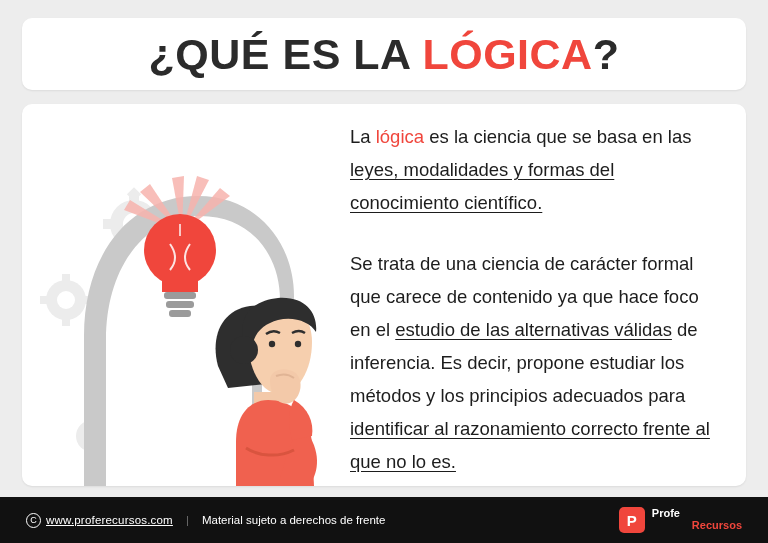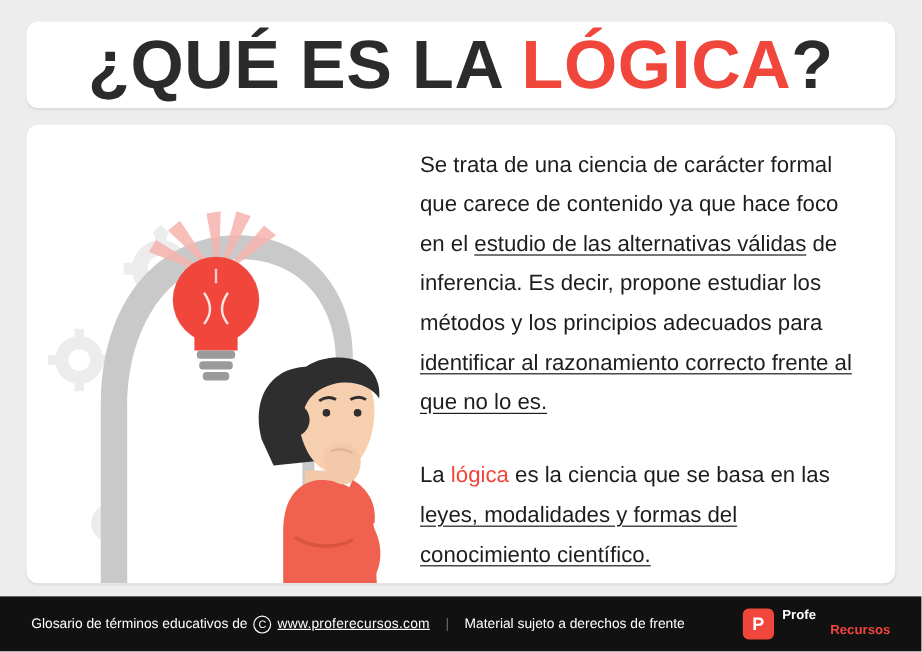--- a/index.html
+++ b/index.html
@@ -28,21 +28,21 @@
     position: relative;
     background: #ffffff;
     border-radius: 10px;
     height: 72px;
     display: flex;
     align-items: center;
     justify-content: center;
     box-shadow: 0 1px 2px rgba(0,0,0,0.08);
   }
   .title-text {
-    font-size: 57px;
+    font-size: 43px;
     font-weight: bold;
     color: #2b2b2b;
     letter-spacing: 0.5px;
     white-space: nowrap;
   }
   .title-text .accent {
     color: #f0463c;
   }
 
   
@@ -260,29 +260,28 @@
           <path d="M248 276 C248 266 262 262 272 268 C282 274 280 292 270 298
                    C258 304 248 292 248 276 Z" fill="#f3c9a9"></path>
           <path d="M254 272 q10 -4 18 2" stroke="#e0b495" stroke-width="2" fill="none"></path>
 
           <path d="M272 296 C286 304 292 318 290 332 L270 336 C266 320 266 306 272 296 Z" fill="#f0614f"></path>
         </g>
       </svg>
     </div>
 
     <div class="text-col">
+      <p class="para"><span>La </span><span class="red">lógica</span><span> es la ciencia que se basa en las </span><span class="u">leyes, modalidades y formas del conocimiento científico.</span></p>
+
       <p class="para"><span>Se trata de una ciencia de carácter formal que carece de contenido ya que hace foco en el </span><span class="u">estudio de las alternativas válidas</span><span> de inferencia. Es decir, propone estudiar los métodos y los principios adecuados para </span><span class="u">identificar al razonamiento correcto frente al que no lo es.</span></p>
-
-      <p class="para"><span>La </span><span class="red">lógica</span><span> es la ciencia que se basa en las </span><span class="u">leyes, modalidades y formas del conocimiento científico.</span></p>
     </div>
   </div>
 
   <div class="footer">
     <div class="footer-left">
-      <span>Glosario de términos educativos de</span>
       <span class="copy-circle">C</span>
       <a class="site" href="#">www.proferecursos.com</a>
       <span class="sep">|</span>
       <span>Material sujeto a derechos de frente</span>
     </div>
     <div class="footer-right">
       <span class="logo-mark">P</span>
       <span class="logo-text">
         <span class="l1">Profe</span><br>
         <span class="l2">Recursos</span>

